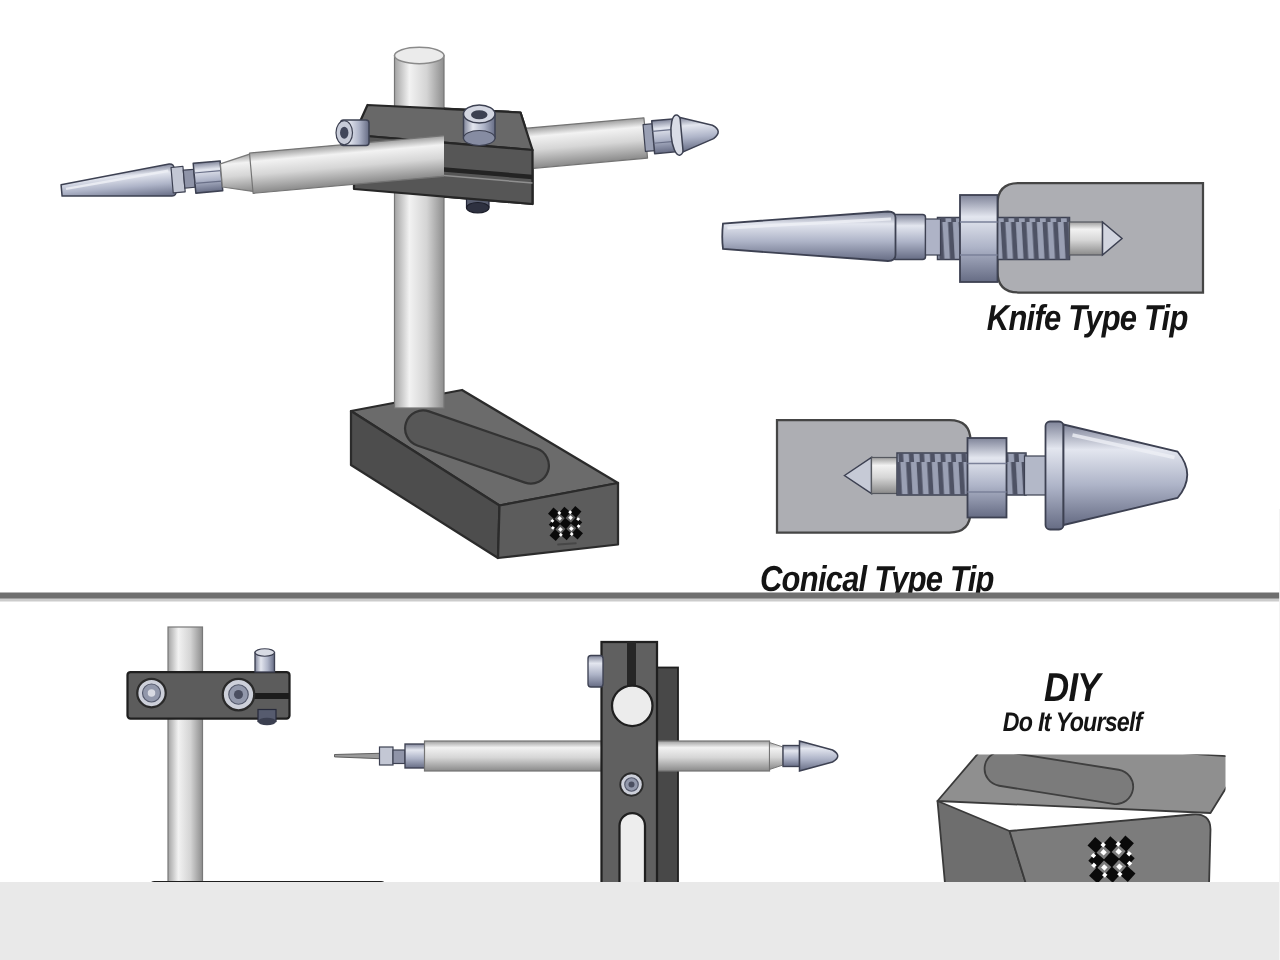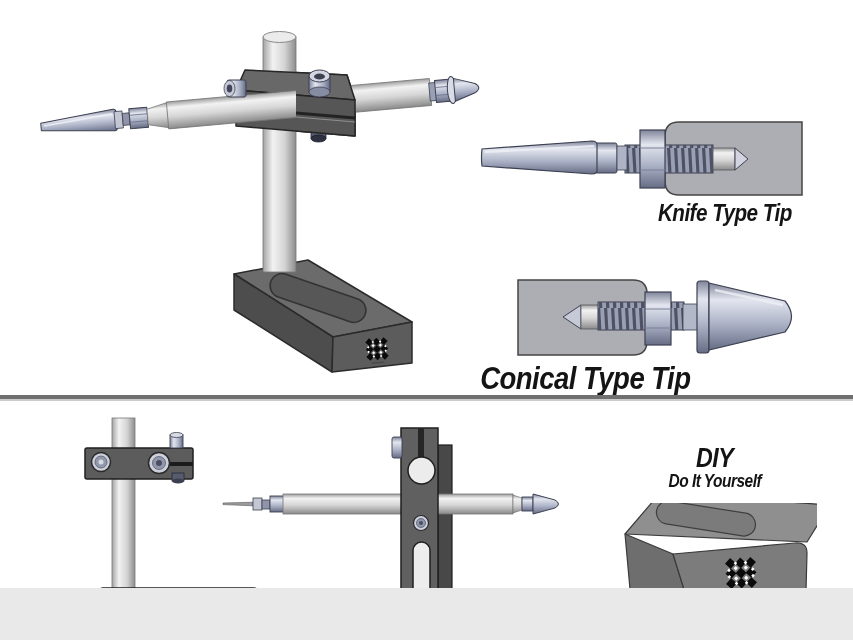--- a/index.html
+++ b/index.html
@@ -17,21 +17,21 @@
   .illus{position:absolute;}
   .lbl{
     position:absolute; font-weight:700; color:var(--c-label-text,#141414);
     text-align:center; line-height:1.05;
   }
   .lbl .cond{
     display:inline-block; transform:scaleX(.86); transform-origin:center;
     letter-spacing:-0.6px; white-space:nowrap;
   }
   #lbl-knife{left:575px; top:200px; width:300px; font-size:24px;}
-  #lbl-conical{left:435px; top:362px; width:300px; font-size:32px;}
+  #lbl-conical{left:435px; top:374px; width:300px; font-size:24px;}
   #lbl-diy-title{left:565px; top:444px; width:300px; font-size:27px;}
   #lbl-diy-sub{left:565px; top:472px; width:300px; font-size:18px;}
   #divider{
     position:absolute; left:0; top:395px; width:853px; height:4px;
     background:var(--c-divider,#6f6f6f); box-shadow:0 2px 0 #cccccc;
   }
 </style>
 </head>
 <body>
 

